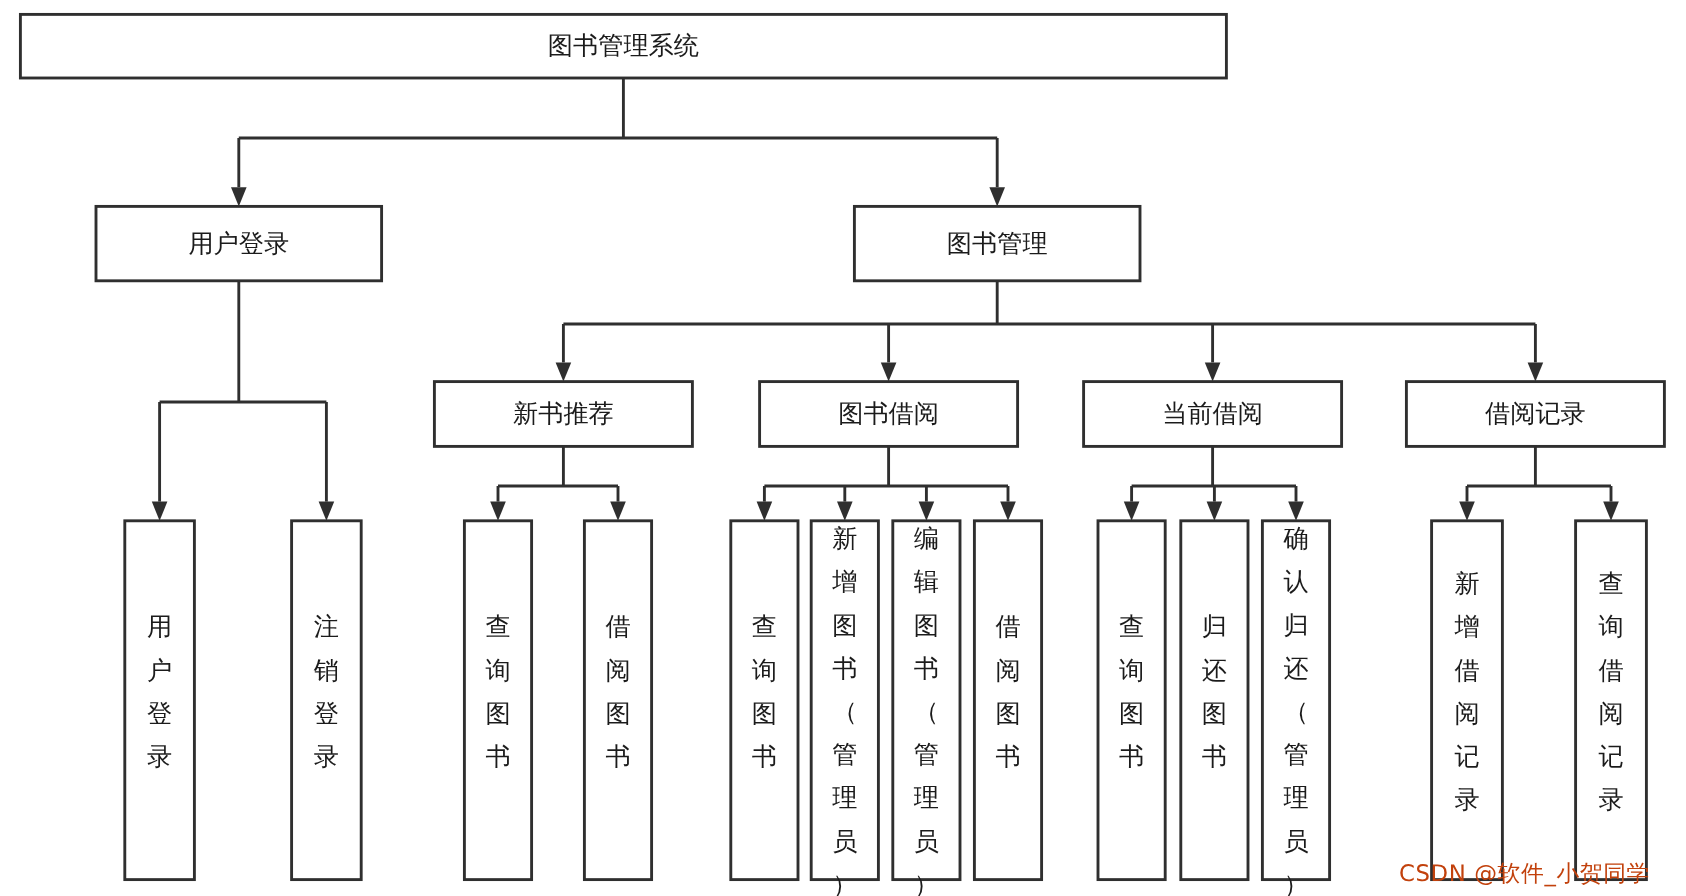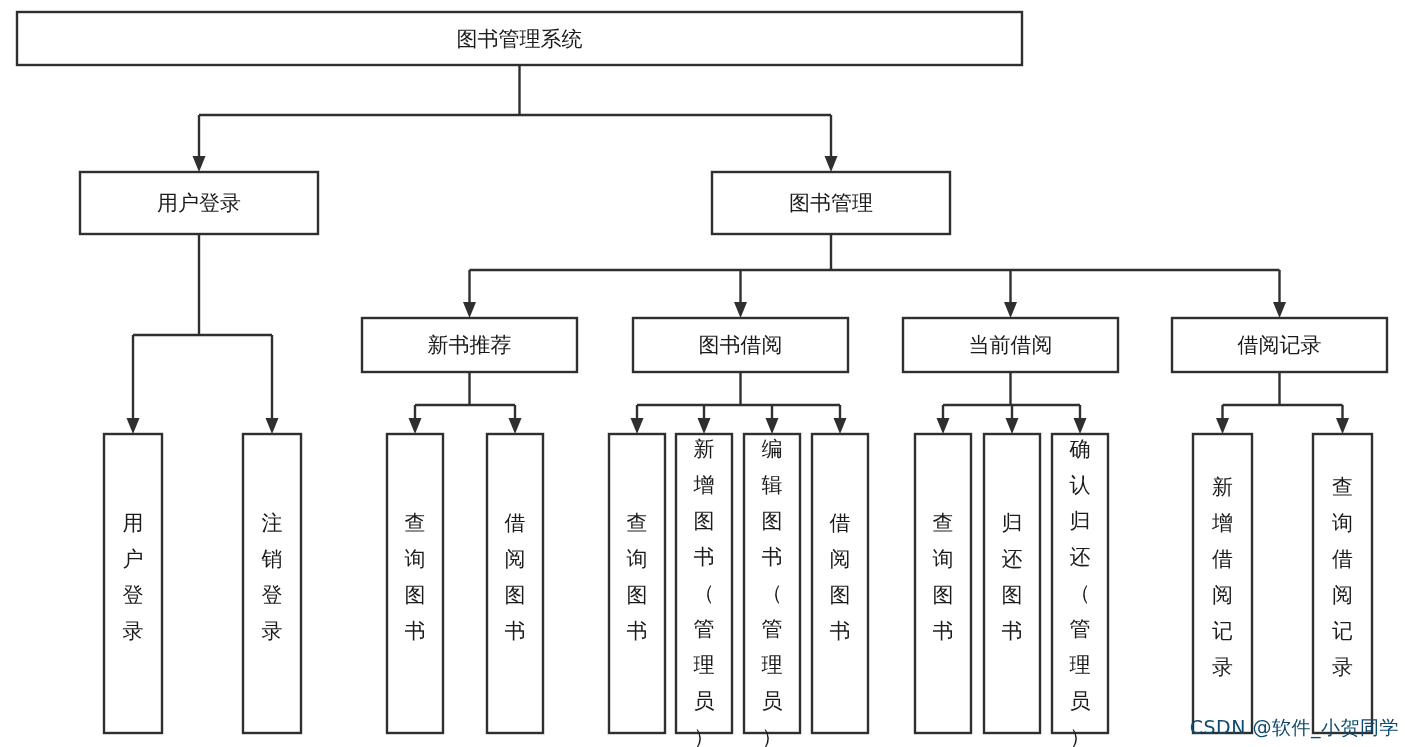--- a/index.html
+++ b/index.html
@@ -50,25 +50,25 @@
     stroke-width: 2.4;
     fill: none;
     stroke-linecap: butt;
   }
   .arrow-head {
     fill: #2f2f2f;
     stroke: none;
   }
   .watermark {
     position: absolute;
-    right: 1px;
+    right: 25px;
     bottom: 6px;
     font-family: "DejaVu Sans", "Liberation Sans", sans-serif;
     font-size: 19px;
-    color: #0c4a6e;
+    color: #c2410c;
     letter-spacing: 0.5px;
     white-space: nowrap;
     pointer-events: none;
     margin-top: 36px;
   }
 </style>
 </head>
 <body>
 
 <div id="diagram-root">

